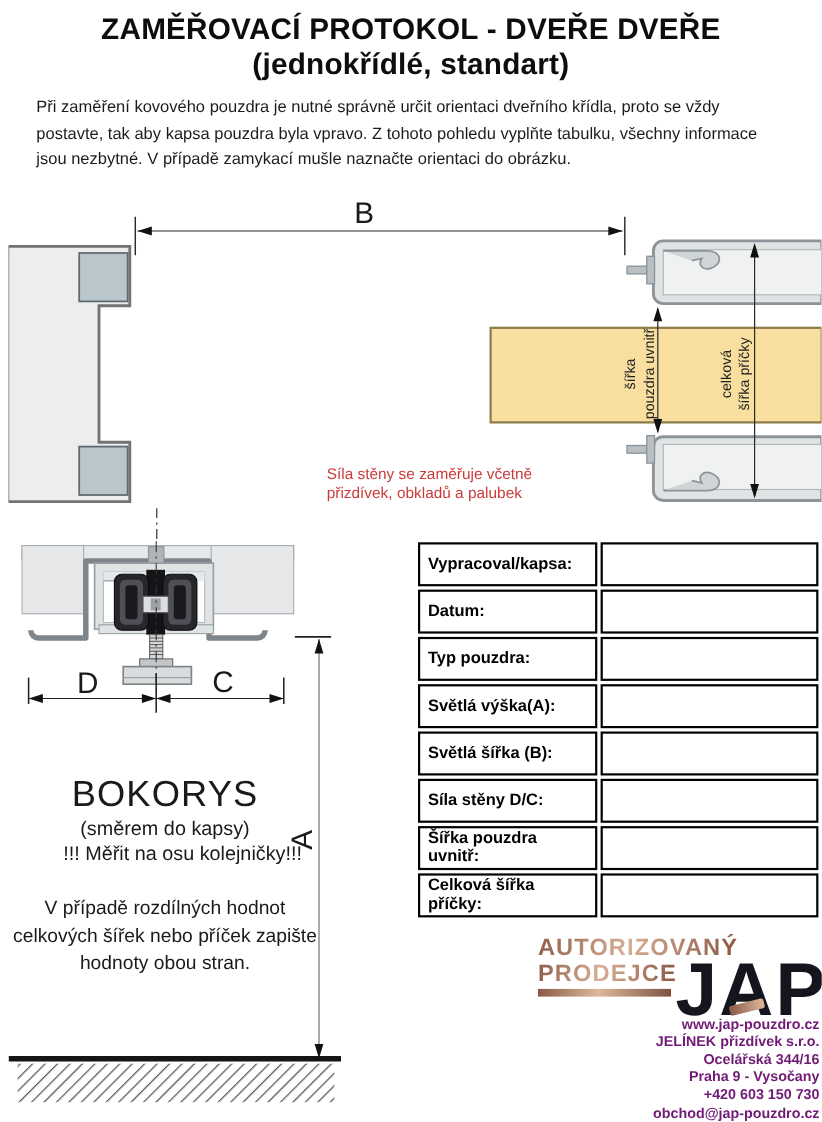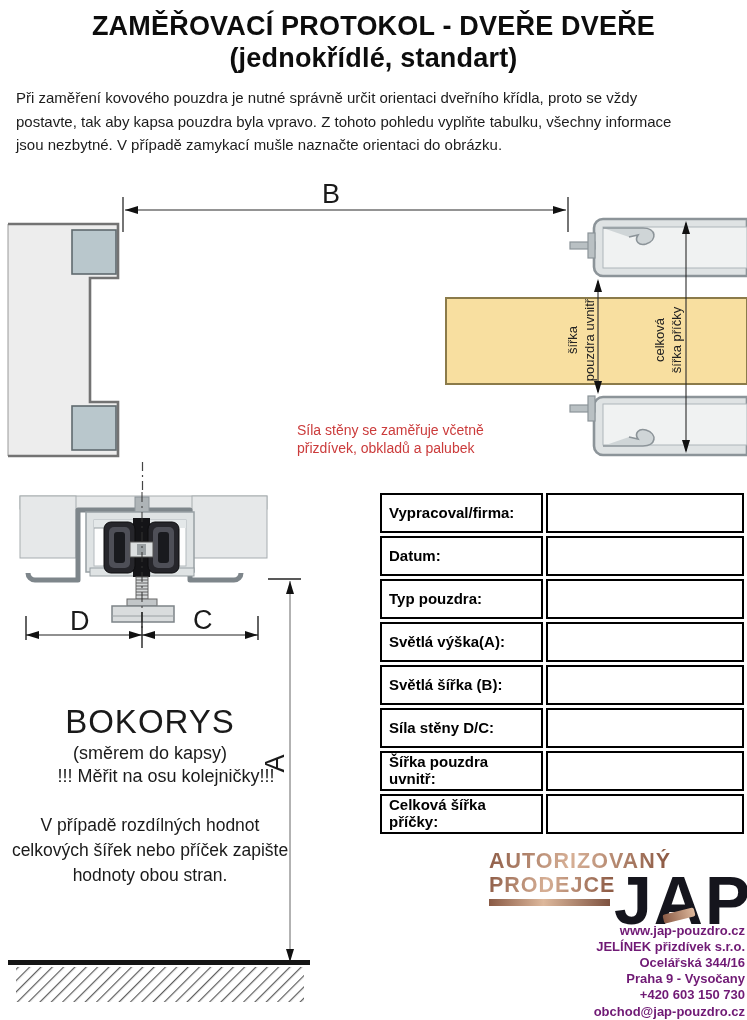--- a/index.html
+++ b/index.html
@@ -8,21 +8,21 @@
     font-family:"Liberation Sans","DejaVu Sans",sans-serif;color:#111;
   }
   .abs{position:absolute;}
   
   #title{
     left:0;top:10px;width:747px;text-align:center;
     font-size:27px;font-weight:bold;line-height:1.2;color:#0d0d0d;
     letter-spacing:.2px;
   }
   #intro{
-    left:16px;top:86px;width:700px;
+    left:33px;top:86px;width:700px;
     font-size:15px;line-height:1.58;color:#1c1c1c;white-space:pre-line;
   }
   
   .dim-letter{font-size:27px;color:#1a1a1a;font-weight:400;}
   #dim-b-label{left:322px;top:179px;}
   #dim-d-label{left:70px;top:606px;}
   #dim-c-label{left:193px;top:605px;}
   #dim-a-label{left:266px;top:748px;transform:rotate(-90deg);transform-origin:center;}
   
   .rot-label{
@@ -222,21 +222,21 @@
   <div id="bokorys-sub1">(směrem do kapsy)</div>
   <div id="bokorys-sub2">!!! Měřit na osu kolejničky!!!</div>
   <div id="bokorys-note">V případě rozdílných hodnot
 celkových šířek nebo příček zapište
 hodnoty obou stran.</div>
 </div>
 
 <table class="abs" id="form-table">
   <tbody>
     <tr>
-      <th>Vypracoval/firma:</th>
+      <th>Vypracoval/kapsa:</th>
       <td></td>
     </tr>
     <tr>
       <th>Datum:</th>
       <td></td>
     </tr>
     <tr>
       <th>Typ pouzdra:</th>
       <td></td>
     </tr>

